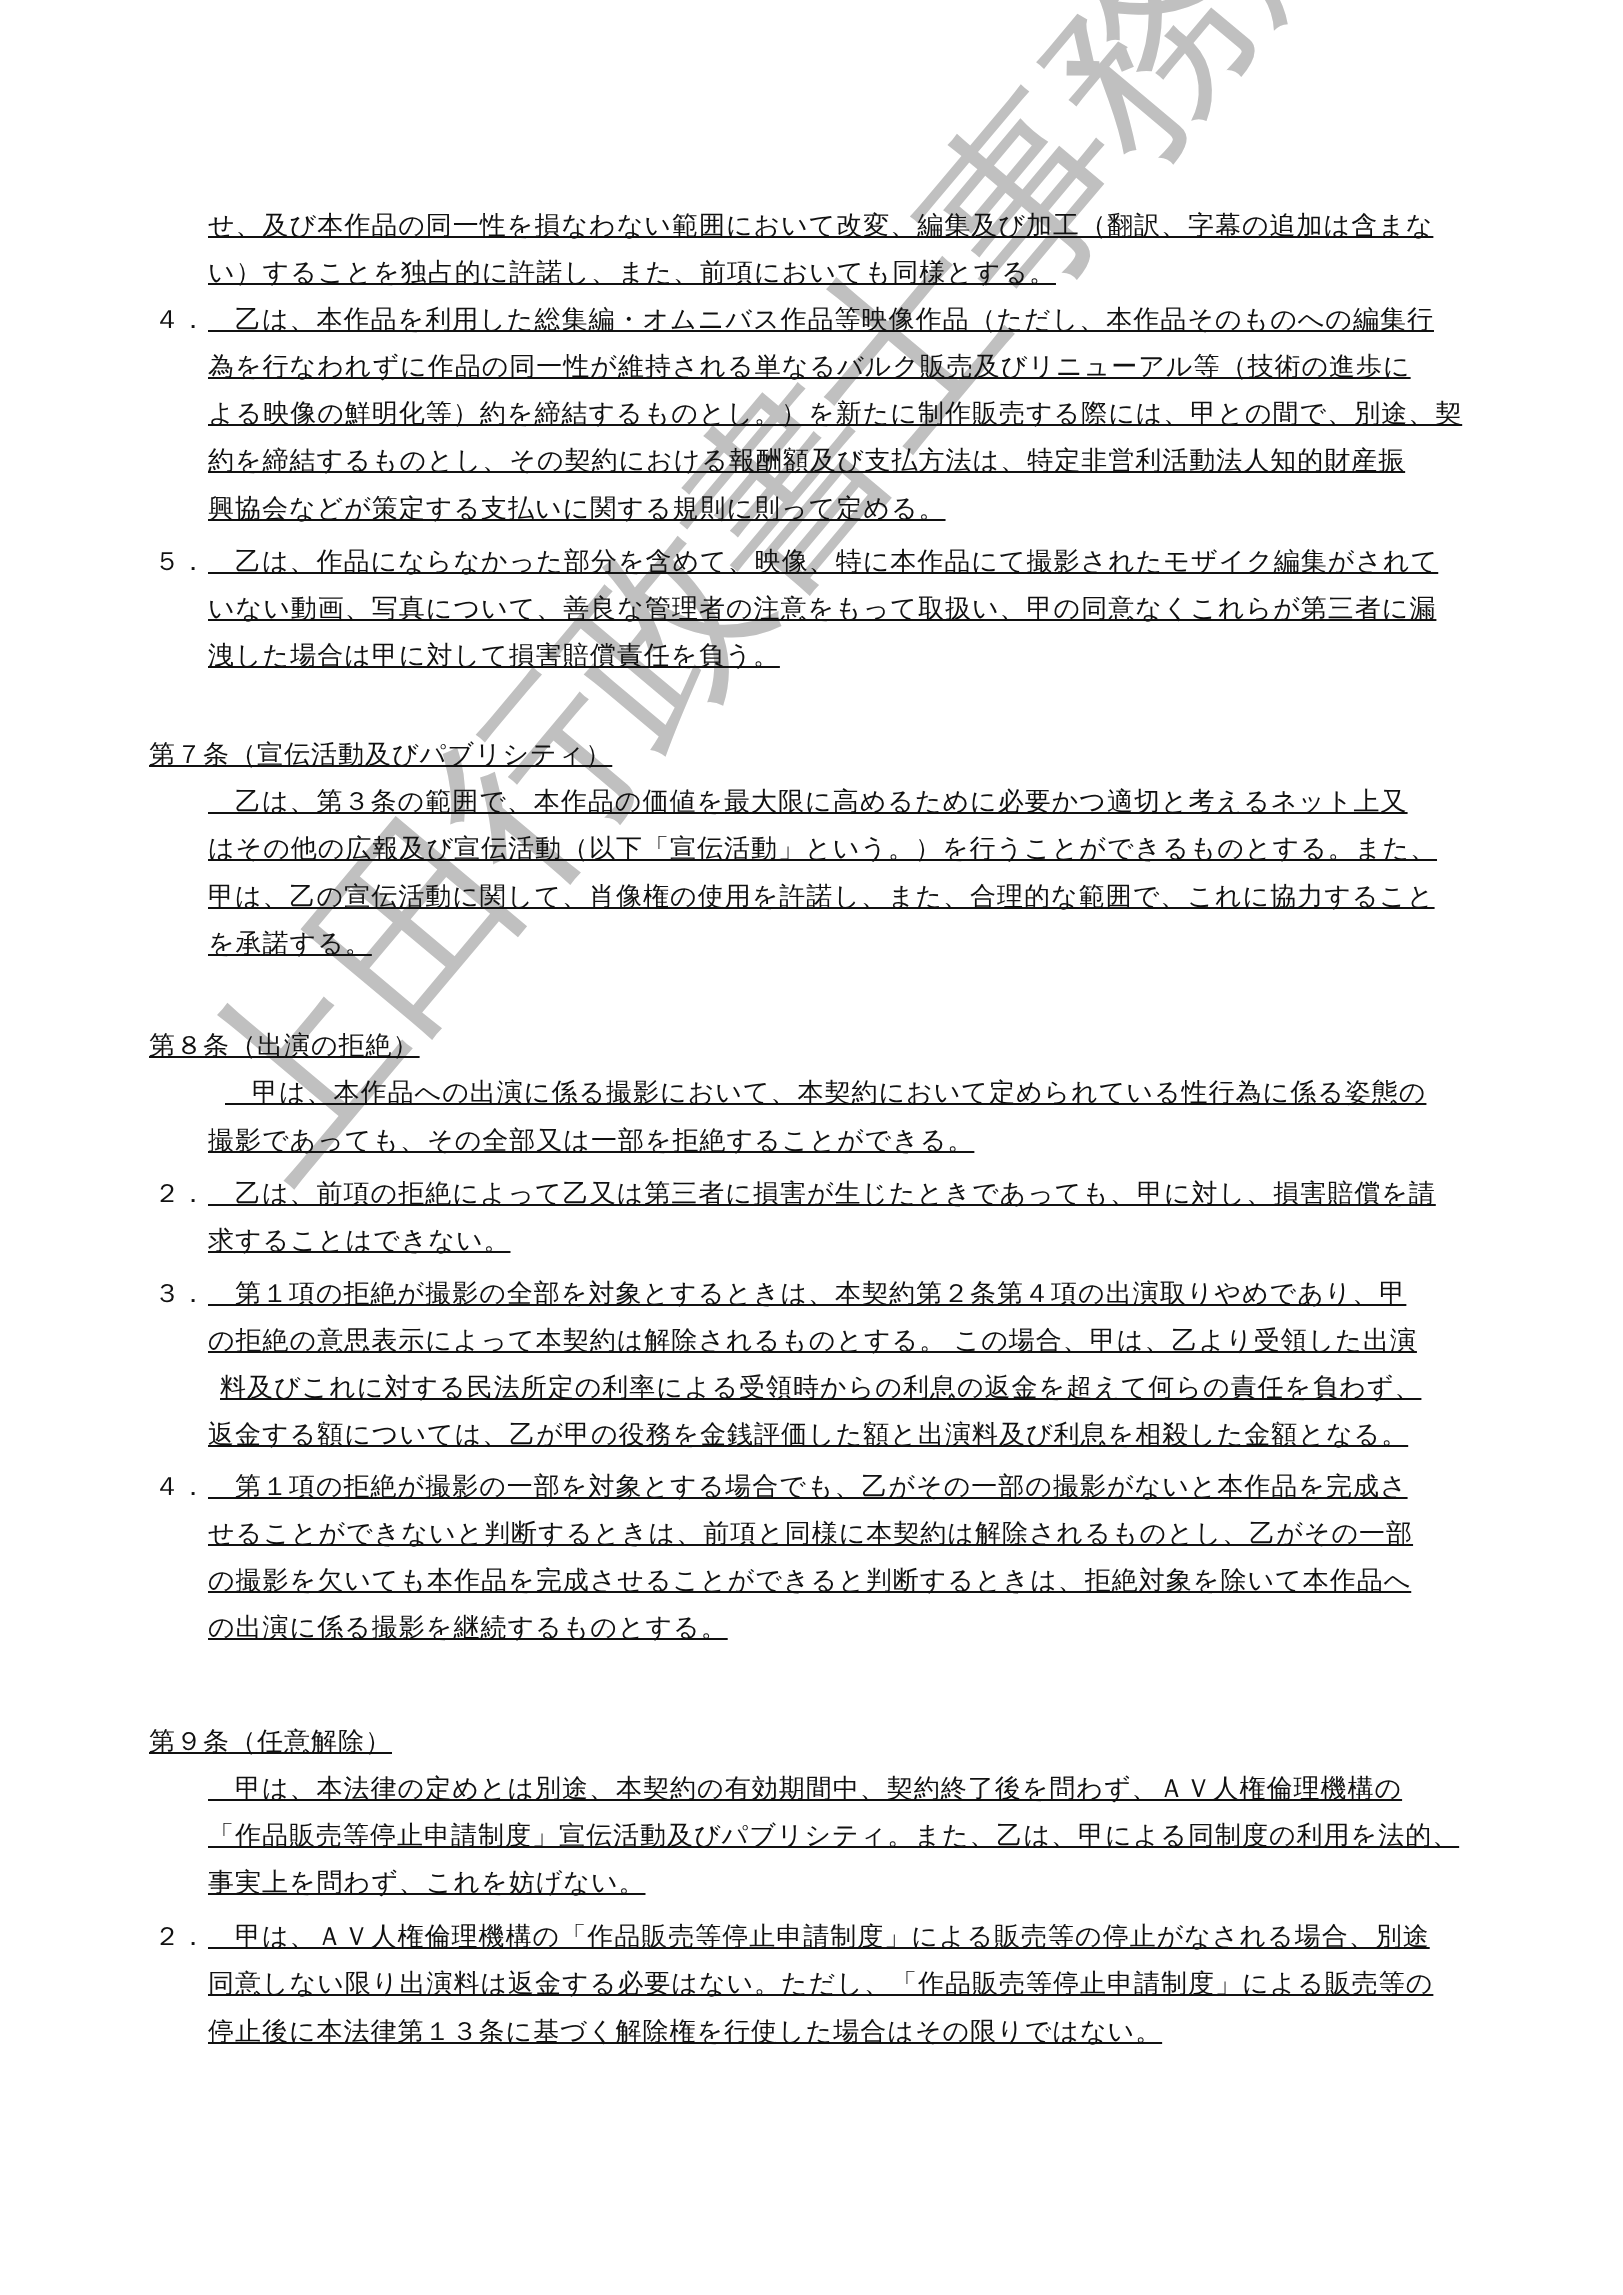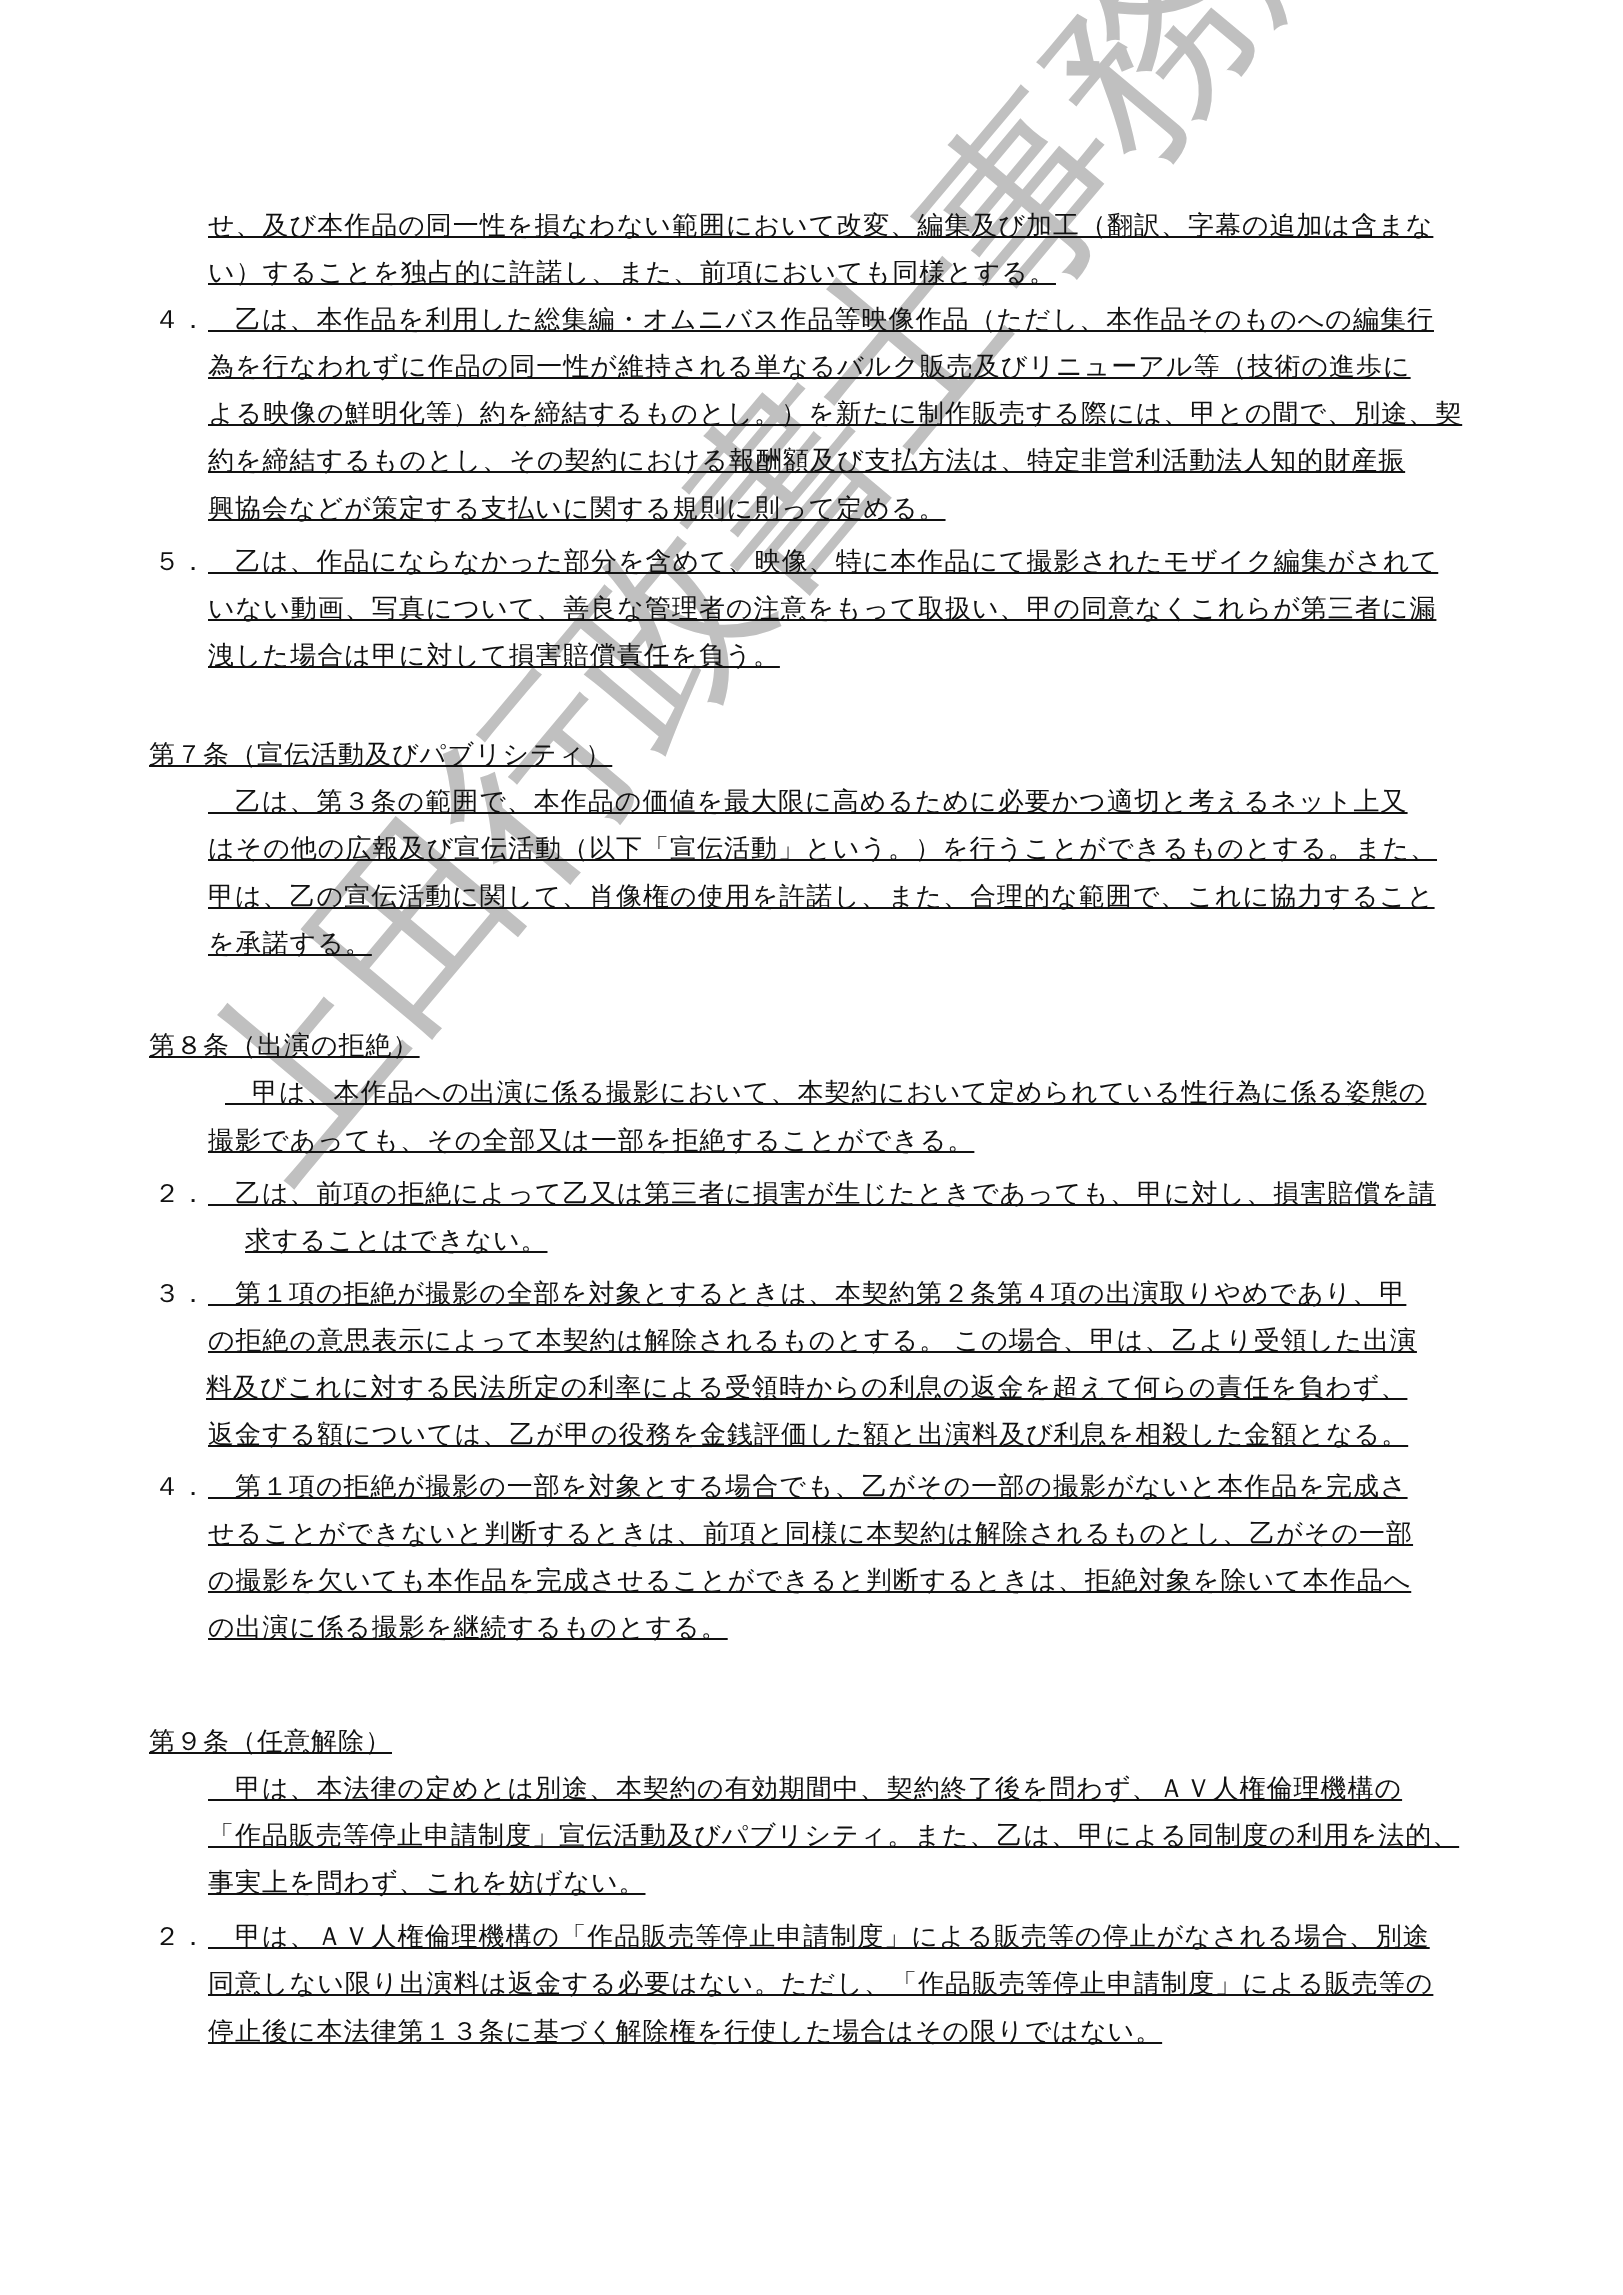--- a/index.html
+++ b/index.html
@@ -69,26 +69,26 @@
     <div class="line" style="left:208px; top:833px;">はその他の広報及び宣伝活動（以下「宣伝活動」という。）を行うことができるものとする。また、</div>
     <div class="line" style="left:208px; top:881px;">甲は、乙の宣伝活動に関して、肖像権の使用を許諾し、また、合理的な範囲で、これに協力すること</div>
     <div class="line" style="left:208px; top:928px;">を承諾する。</div>
 
     <div class="line" style="left:149px; top:1030px;">第８条（出演の拒絶）</div>
     <div class="line" style="left:225px; top:1077px;">　甲は、本作品への出演に係る撮影において、本契約において定められている性行為に係る姿態の</div>
     <div class="line" style="left:208px; top:1125px;">撮影であっても、その全部又は一部を拒絶することができる。</div>
 
     <div class="num" style="left:154px; top:1178px;">２．</div>
     <div class="line" style="left:208px; top:1178px;">　乙は、前項の拒絶によって乙又は第三者に損害が生じたときであっても、甲に対し、損害賠償を請</div>
-    <div class="line" style="left:208px; top:1225px;margin-left:37px;">求することはできない。</div>
+    <div class="line" style="left:208px; top:1225px;">求することはできない。</div>
 
     <div class="num" style="left:154px; top:1278px;">３．</div>
     <div class="line" style="left:208px; top:1278px;">　第１項の拒絶が撮影の全部を対象とするときは、本契約第２条第４項の出演取りやめであり、甲</div>
     <div class="line" style="left:208px; top:1325px;">の拒絶の意思表示によって本契約は解除されるものとする。 この場合、甲は、乙より受領した出演</div>
-    <div class="line" style="left:206px; top:1372px;">料及びこれに対する民法所定の利率による受領時からの利息の返金を超えて何らの責任を負わず、</div>
+    <div class="line" style="left:220px; top:1372px;">料及びこれに対する民法所定の利率による受領時からの利息の返金を超えて何らの責任を負わず、</div>
     <div class="line" style="left:208px; top:1419px;">返金する額については、乙が甲の役務を金銭評価した額と出演料及び利息を相殺した金額となる。</div>
 
     <div class="num" style="left:154px; top:1471px;">４．</div>
     <div class="line" style="left:208px; top:1471px;">　第１項の拒絶が撮影の一部を対象とする場合でも、乙がその一部の撮影がないと本作品を完成さ</div>
     <div class="line" style="left:208px; top:1518px;">せることができないと判断するときは、前項と同様に本契約は解除されるものとし、乙がその一部</div>
     <div class="line" style="left:208px; top:1565px;">の撮影を欠いても本作品を完成させることができると判断するときは、拒絶対象を除いて本作品へ</div>
     <div class="line" style="left:208px; top:1612px;">の出演に係る撮影を継続するものとする。</div>
 
     <div class="line" style="left:149px; top:1726px;">第９条（任意解除）</div>
     <div class="line" style="left:208px; top:1773px;">　甲は、本法律の定めとは別途、本契約の有効期間中、契約終了後を問わず、ＡＶ人権倫理機構の</div>

